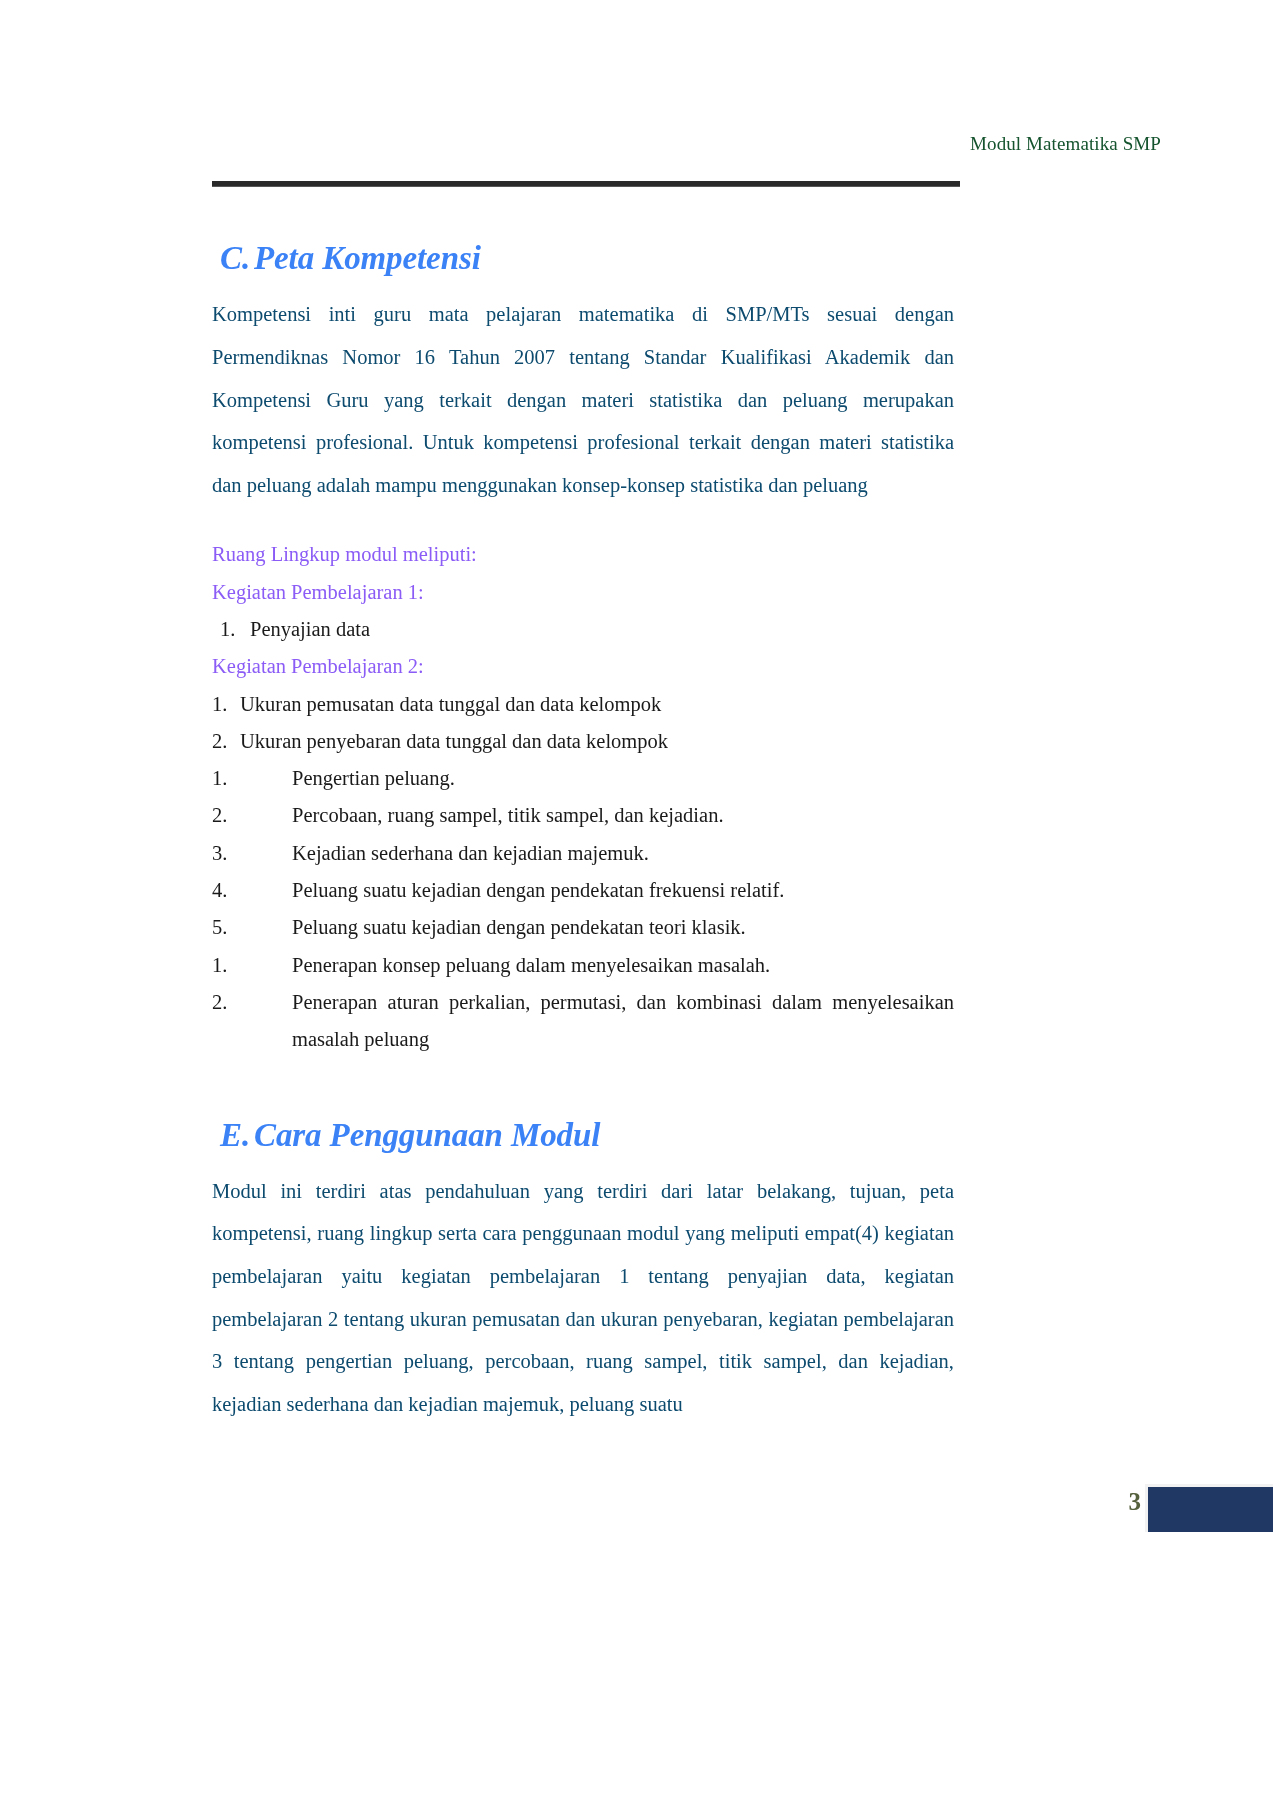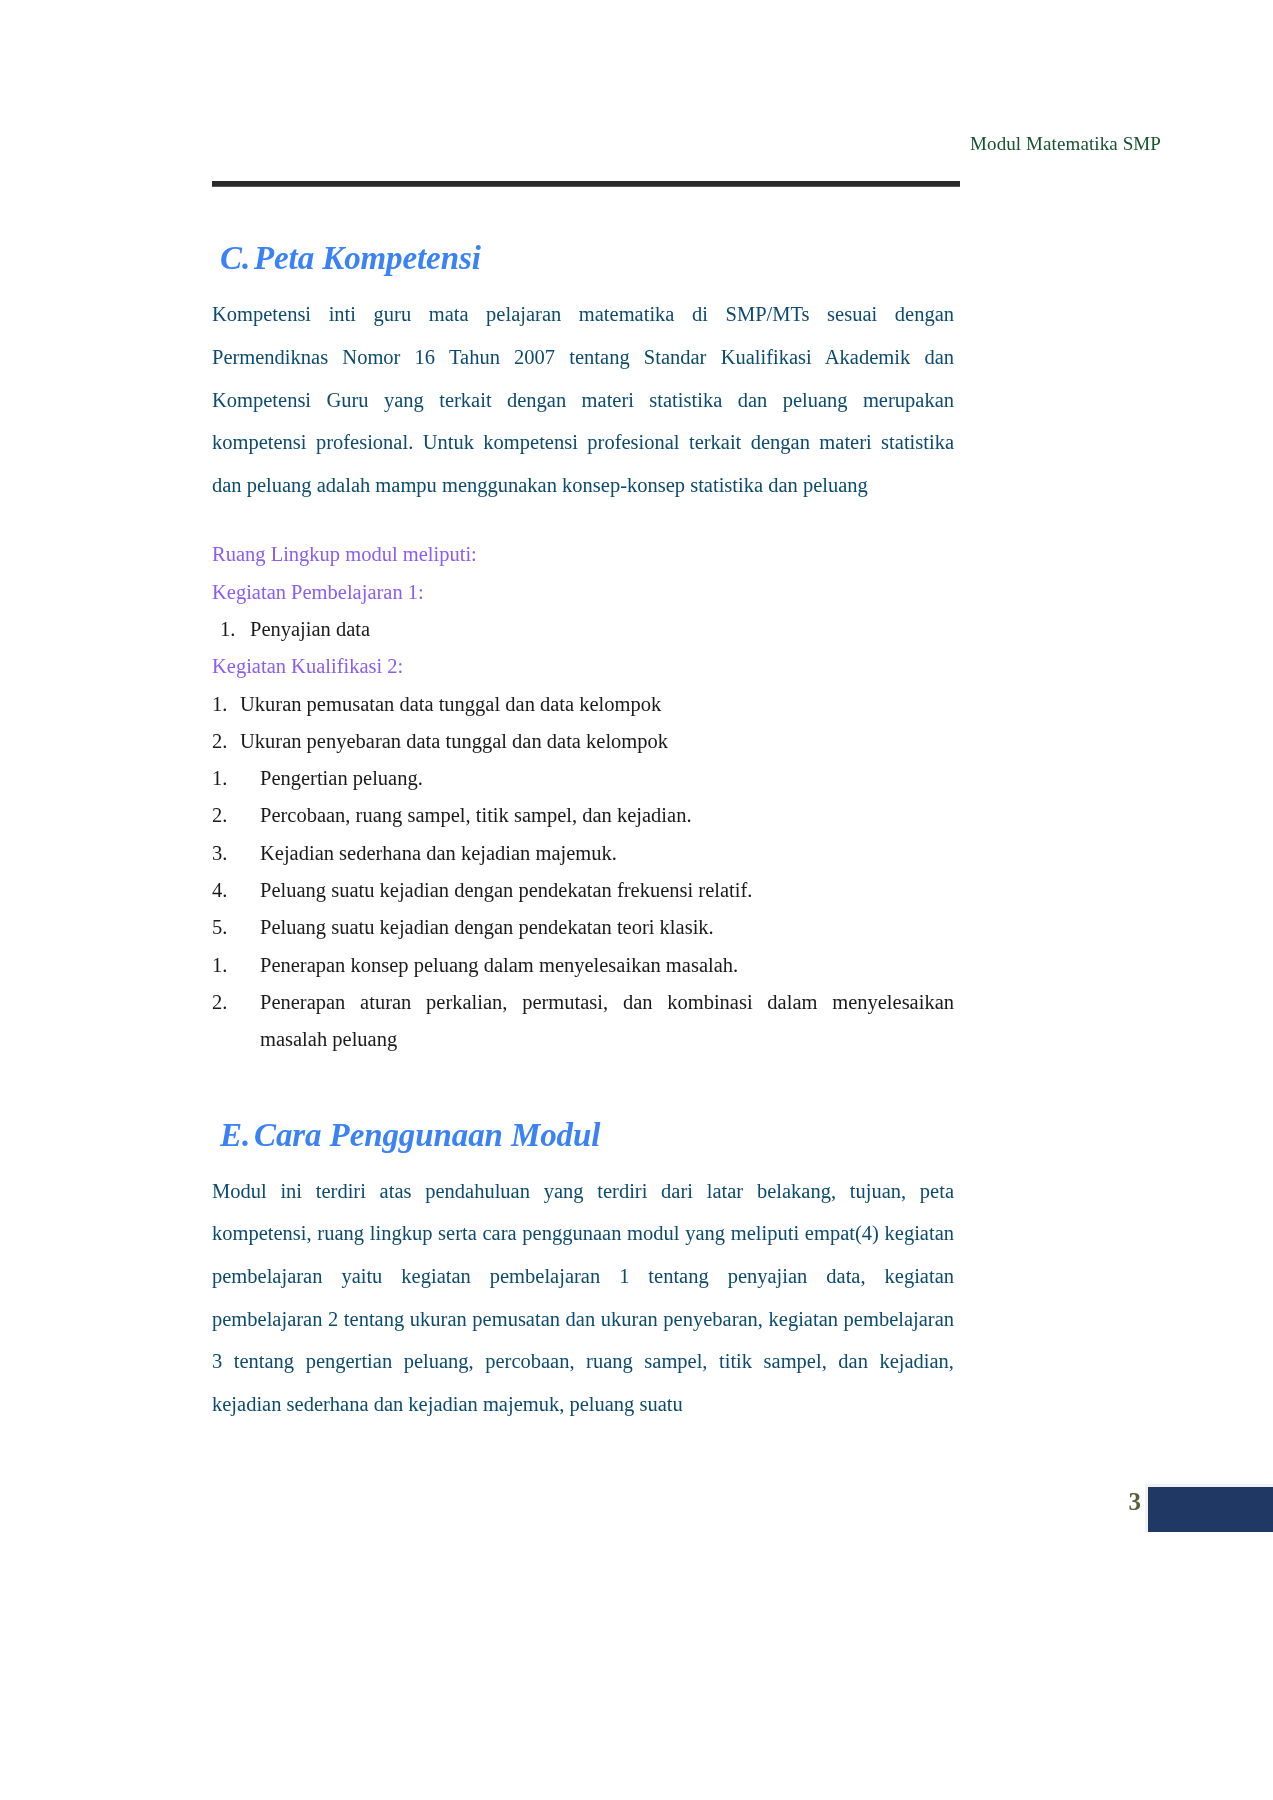--- a/index.html
+++ b/index.html
@@ -100,20 +100,21 @@
   ul.num-list.indent-a > li .num { min-width: 30px; flex: 0 0 auto; }
   ul.num-list.indent-b > li { padding-left: 0px; }
   ul.num-list.indent-b > li .num { min-width: 28px; flex: 0 0 auto; }
   ul.num-list.indent-c > li { padding-left: 0px; }
   ul.num-list.indent-c > li .num { min-width: 48px; flex: 0 0 auto; }
   ul.num-list > li .txt { flex: 1 1 auto; }
   ul.num-list.indent-c > li .txt {
     text-align: justify;
     text-justify: inter-word;
     line-height: 1.82;
+    margin-left: 32px;
   }
   .gap-md { height: 30px; }
   .gap-lg { height: 56px; }
 
   
   .page-number {
     position: absolute;
     right: 132px;
     bottom: 286px;
     font-size: 25px;
@@ -159,21 +160,21 @@
       <div class="plain-line">Ruang Lingkup modul meliputi:</div>
 
       <div class="plain-line">Kegiatan Pembelajaran 1:</div>
       <ul class="num-list indent-a">
         <li>
           <span class="num">1.</span>
           <span class="txt">Penyajian data</span>
         </li>
       </ul>
 
-      <div class="plain-line">Kegiatan Kualifikasi 2:</div>
+      <div class="plain-line">Kegiatan Pembelajaran 2:</div>
       <ul class="num-list indent-b">
         <li>
           <span class="num">1.</span>
           <span class="txt">Ukuran pemusatan data tunggal dan data kelompok</span>
         </li>
         <li>
           <span class="num">2.</span>
           <span class="txt">Ukuran penyebaran data tunggal dan data kelompok</span>
         </li>
       </ul>

